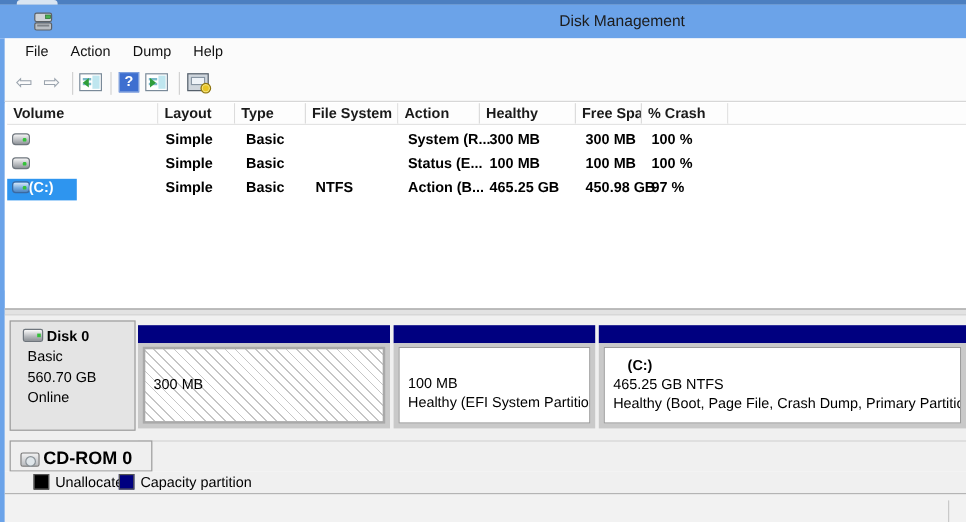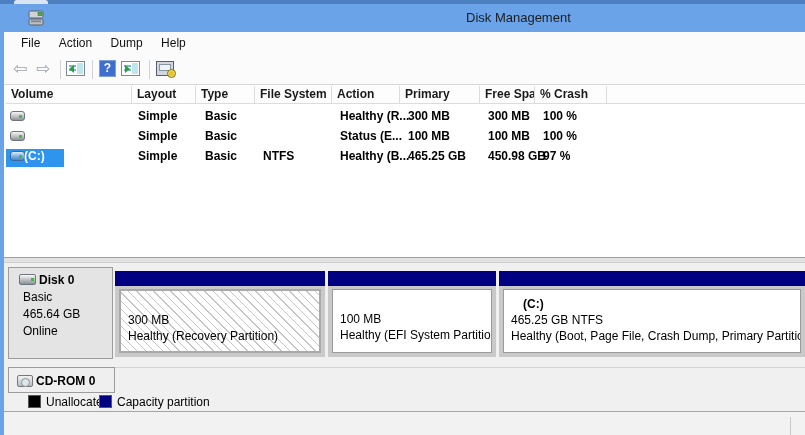--- a/index.html
+++ b/index.html
@@ -62,21 +62,21 @@
   .cd-ico::after{content:"";position:absolute;left:3px;top:2px;width:7px;height:7px;border-radius:50%;background:#dfe6ea;border:1px solid #8a9298;}
 
   .partition{position:absolute;top:8px;height:86px;}
   .p-bar{position:absolute;left:0;top:0;width:100%;height:15px;background:#000080;}
   .p-body{position:absolute;left:0;top:15px;width:100%;bottom:0;background:#c9c9c9;}
   .p-inner{position:absolute;left:4px;right:4px;top:3px;bottom:4px;background:#fff;border:1px solid #9b9b9b;overflow:hidden;}
   .p-inner.hatched{border:2px solid #a9a9a9;background:repeating-linear-gradient(45deg,#ffffff 0 5px,#c6c6c6 5px 6px);}
   .p-text{position:absolute;left:7px;font-size:12px;color:#000;line-height:16px;white-space:nowrap;}
   .p-text .plabel{font-weight:bold;padding-left:12px;}
 
-  .cdrom-label{position:absolute;left:4px;top:104px;width:107px;height:26px;background:#efefef;border:1px solid #9c9c9c;font-size:12px;}
+  .cdrom-label{position:absolute;left:4px;top:104px;width:119px;height:26px;background:#efefef;border:1px solid #9c9c9c;font-size:15px;}
   .cdrom-label .hdr{position:absolute;left:8px;top:6px;font-weight:bold;white-space:nowrap;}
   .cdrom-track-line{position:absolute;left:111px;top:104px;width:690px;height:1px;background:#d4d4d4;}
 
   
   .legendbar{position:absolute;left:4px;top:393px;width:801px;height:19px;background:#f0f0f0;border-bottom:1px solid #a6a6a6;font-size:12px;}
   .legend-item{position:absolute;top:2px;height:15px;}
   .swatch{position:absolute;left:0;top:0;width:13px;height:13px;border:1px solid #555;}
   .sw-unalloc{background:#000000;}
   .sw-primary{background:#000080;}
   .legend-item .ltext{position:absolute;left:18px;top:0;white-space:nowrap;}
@@ -141,33 +141,33 @@
     </div>
   </div>
 
   <div class="listview">
     <div class="lv-header">
       <div class="hcell hc0">Volume</div>
       <div class="hcell hc1">Layout</div>
       <div class="hcell hc2">Type</div>
       <div class="hcell hc3">File System</div>
       <div class="hcell hc4">Action</div>
-      <div class="hcell hc5">Primary</div>
+      <div class="hcell hc5">Healthy</div>
       <div class="hcell hc6">Free Spa...</div>
       <div class="hcell hc7">% Crash</div>
       <div class="hcell hc8"></div>
     </div>
 
     <div class="lv-row" style="top:20px;">
       <i class="drive-ico"></i>
       <span class="c-label"></span>
       <span class="c-layout">Simple</span>
       <span class="c-type">Basic</span>
       <span class="c-fs"></span>
-      <span class="c-status">Healthy (R...</span>
+      <span class="c-status">System (R...</span>
       <span class="c-cap">300 MB</span>
       <span class="c-free">300 MB</span>
       <span class="c-pct">100 %</span>
     </div>
 
     <div class="lv-row" style="top:40px;">
       <i class="drive-ico"></i>
       <span class="c-label"></span>
       <span class="c-layout">Simple</span>
       <span class="c-type">Basic</span>
@@ -178,45 +178,44 @@
       <span class="c-pct">100 %</span>
     </div>
 
     <div class="lv-row row-sel" style="top:60px;">
       <span class="sel-bg"></span>
       <i class="drive-ico blue"></i>
       <span class="c-label">(C:)</span>
       <span class="c-layout">Simple</span>
       <span class="c-type">Basic</span>
       <span class="c-fs">NTFS</span>
-      <span class="c-status">Healthy (B...</span>
+      <span class="c-status">Action (B...</span>
       <span class="c-cap">465.25 GB</span>
       <span class="c-free">450.98 GB</span>
       <span class="c-pct">97 %</span>
     </div>
   </div>
 
   <div class="splitter"></div>
 
   <div class="bottom-pane">
 
     <div class="disk-label">
       <div class="hdr"><i class="hd-ico"></i><span>Disk 0</span></div>
       <div class="l2">Basic</div>
-      <div class="l3">465.64 GB</div>
+      <div class="l3">560.70 GB</div>
       <div class="l4">Online</div>
     </div>
 
     <div class="partition" style="left:111px;width:210px;">
       <div class="p-bar"></div>
       <div class="p-body">
         <div class="p-inner hatched">
           <div class="p-text" style="top:21px;">
             <div>300 MB</div>
-            <div>Healthy (Recovery Partition)</div>
           </div>
         </div>
       </div>
     </div>
 
     <div class="partition" style="left:324px;width:168px;">
       <div class="p-bar"></div>
       <div class="p-body">
         <div class="p-inner">
           <div class="p-text" style="top:21px;">

